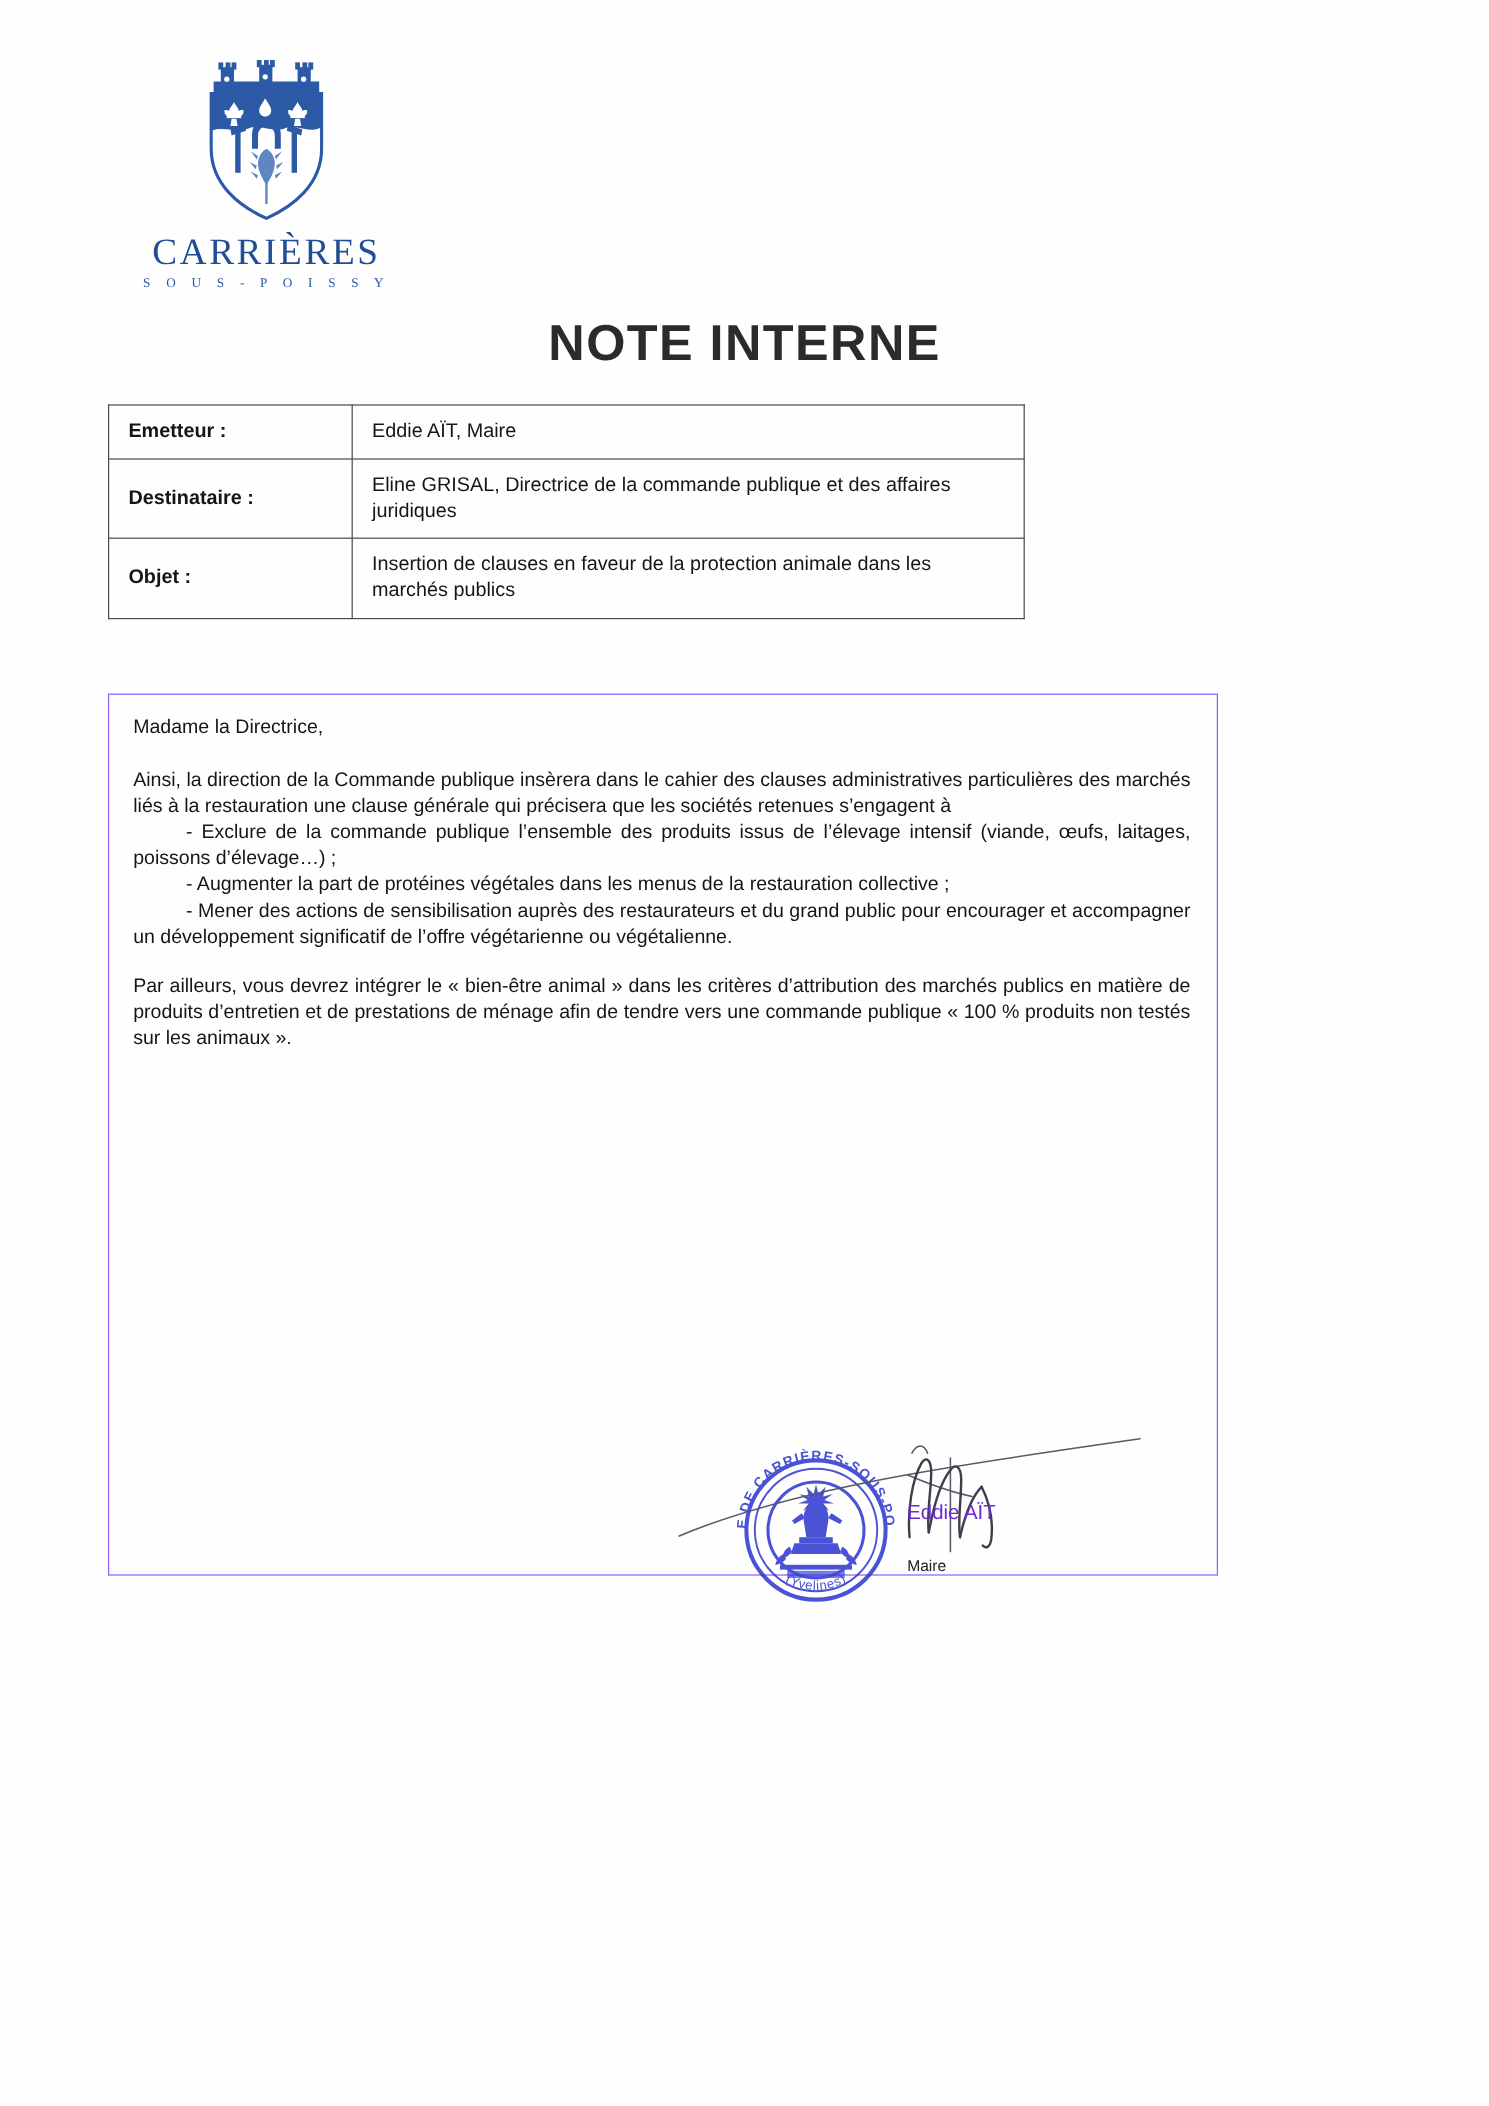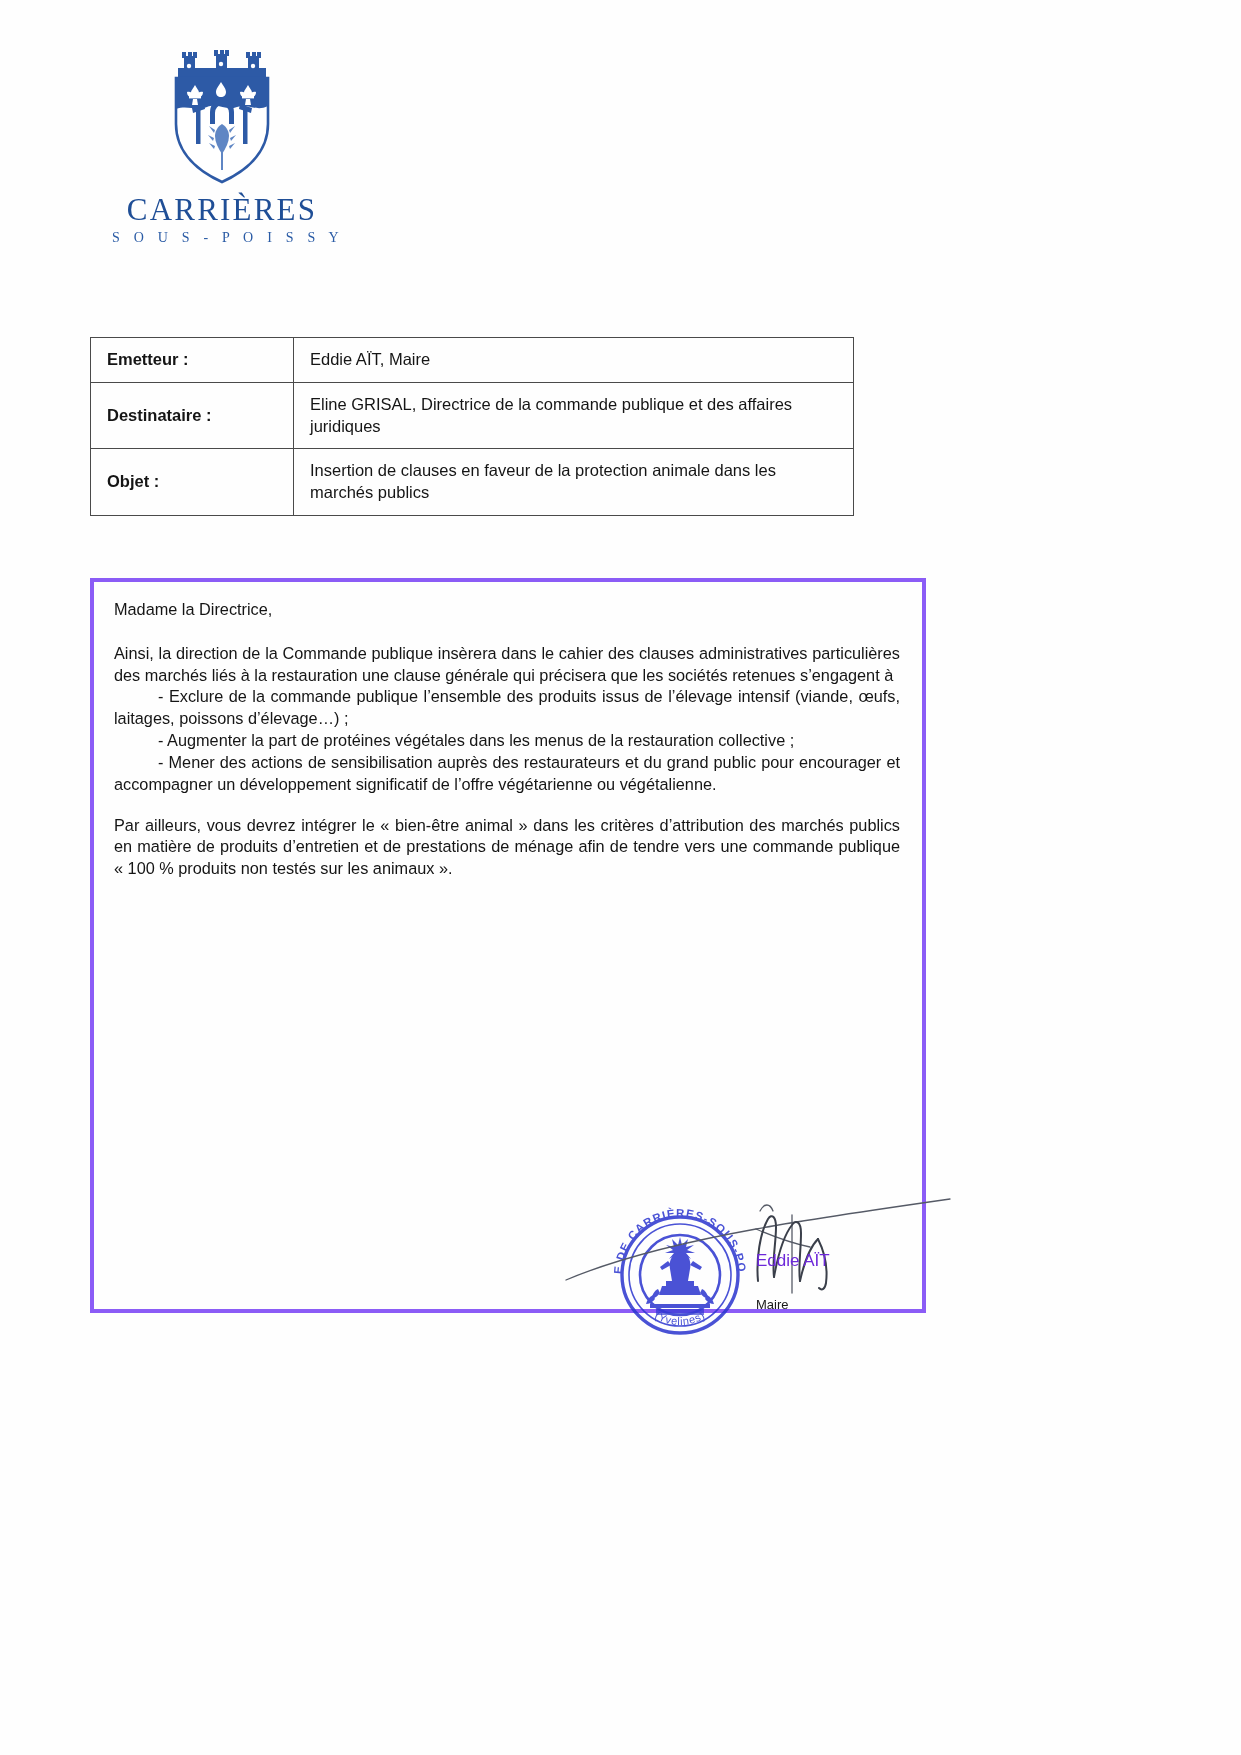--- a/index.html
+++ b/index.html
@@ -39,21 +39,21 @@
     color: #1f4e96;
     font-size: 31px;
     letter-spacing: 2.2px;
     margin-top: 6px;
     font-weight: 400;
     white-space: nowrap;
   }
   .city-sub {
     font-family: "Liberation Serif", serif;
     color: #2a5ba5;
-    font-size: 14px;
+    font-size: 11px;
     letter-spacing: 5.2px;
     margin-top: 2px;
     white-space: nowrap;
   }
 
   
   .doc-title {
     position: absolute;
     left: 0;
     right: 0;
@@ -85,23 +85,23 @@
   .header-table td.lbl {
     width: 172px;
     font-weight: bold;
   }
 
   
   .body-box {
     position: absolute;
     left: 90px;
     top: 578px;
-    width: 836px;
+    width: 925px;
     height: 735px;
-    border: 4px solid #8b5cf6;
+    border: 1px solid #8b5cf6;
     box-sizing: border-box;
     padding: 17px 22px 10px 20px;
   }
   .body-box p {
     margin: 0 0 19px 0;
     font-size: 16.3px;
     line-height: 1.34;
     text-align: justify;
     color: #151515;
   }
@@ -219,20 +219,21 @@
         <path d="M52 100 l-6 -3 l5 6 z"></path>
         <path d="M68 100 l6 -3 l-5 6 z"></path>
         <path d="M53 108 l-6 -3 l5 6 z"></path>
         <path d="M67 108 l6 -3 l-5 6 z"></path>
       </g>
     </svg>
     <div class="city-name">CARRIÈRES</div>
     <div class="city-sub">S O U S - P O I S S Y</div>
   </div>
 
+  <div class="doc-title">NOTE INTERNE</div>
 
   <table class="header-table">
     <tbody>
       <tr>
         <td class="lbl">Emetteur :</td>
         <td>Eddie AÏT, Maire</td>
       </tr>
       <tr>
         <td class="lbl">Destinataire :</td>
         <td>Eline GRISAL, Directrice de la commande publique et des affaires juridiques</td>

